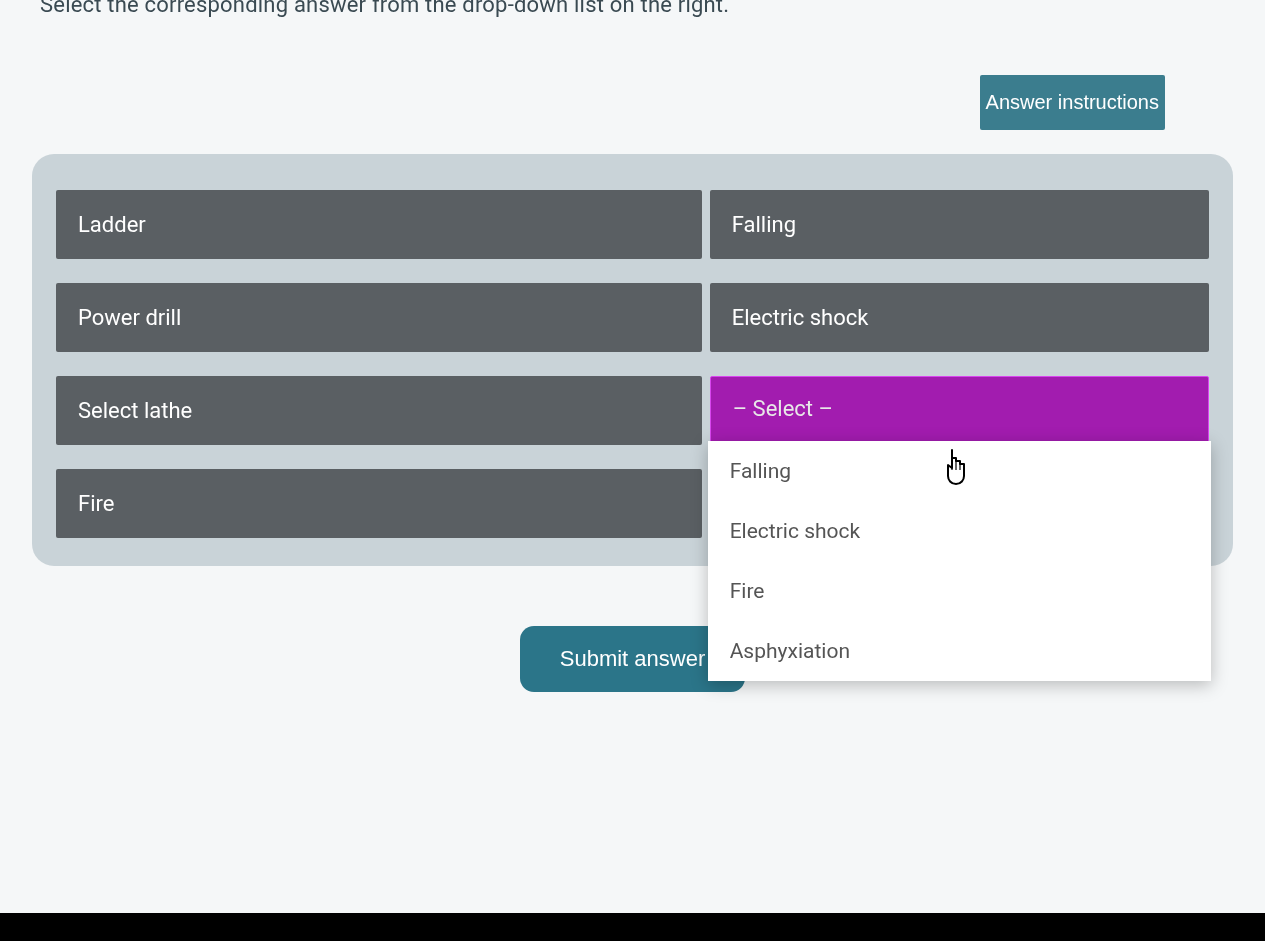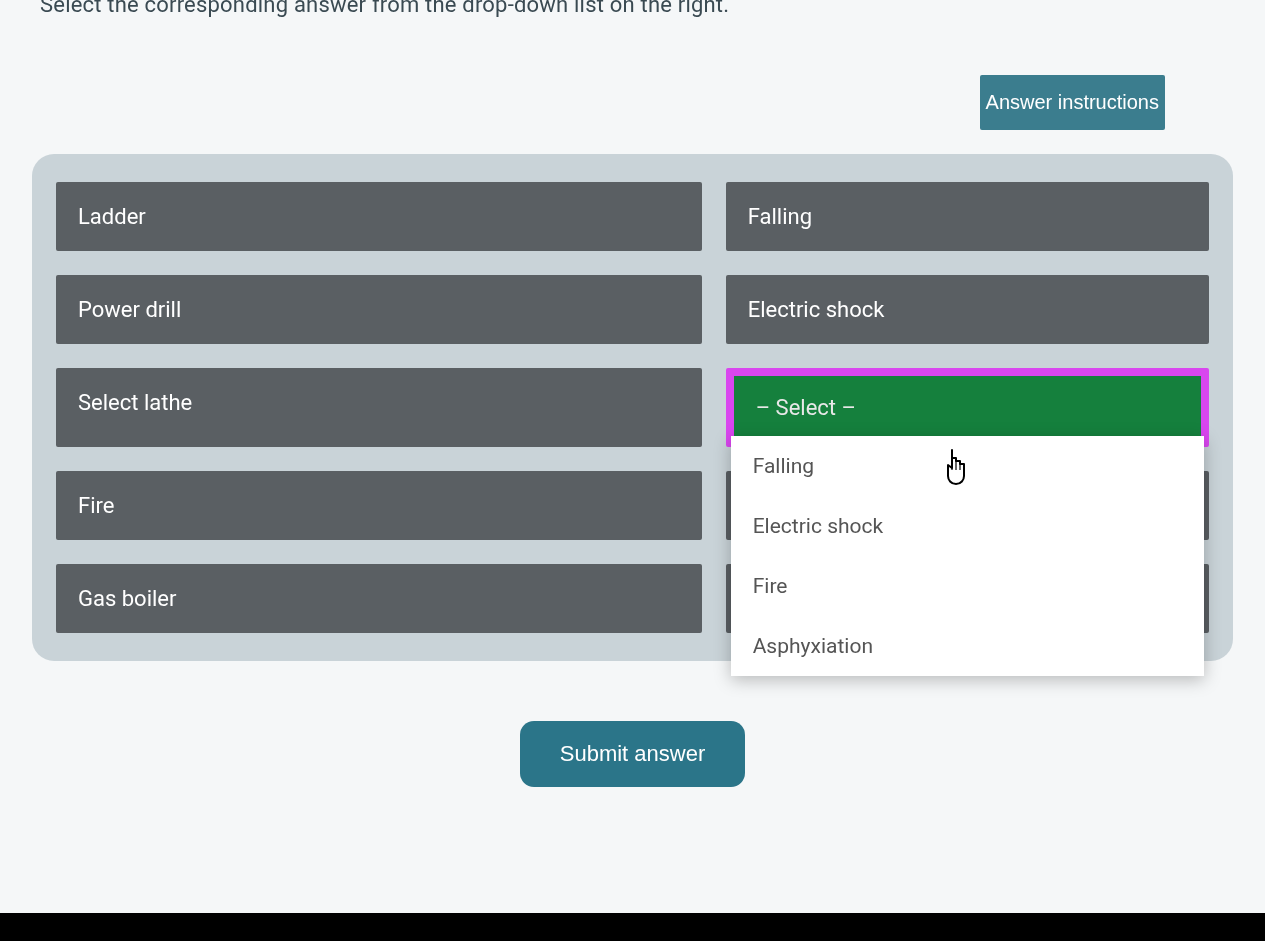--- a/index.html
+++ b/index.html
@@ -39,44 +39,45 @@
     }
     .panel {
       margin: 24px 32px 0 32px;
       background: #c9d3d8;
       border-radius: 22px;
       padding: 28px 24px;
       position: relative;
     }
     .row {
       display: flex;
-      gap: 24px;
+      gap: 8px;
       margin-bottom: 24px;
       position: relative;
+      margin-top: 8px;
     }
     .row:last-child {
       margin-bottom: 0;
     }
     .cell {
       flex: 1;
       background: #5a5f63;
       color: #ffffff;
       padding: 22px 22px;
       font-size: 22px;
       border-radius: 2px;
     }
     .cell-left {
       flex: 0 0 56%;
     }
     .cell-right {
       flex: 1;
     }
     .cell-select {
-      background: #15803d;
-      border: 8px solid #d946ef;
+      background: #a21caf;
+      border: 1px solid #d946ef;
       color: #e8e8e8;
       position: relative;
       cursor: pointer;
       padding: 19px 22px;
     }
     .dropdown-list {
       position: absolute;
       top: 100%;
       left: -3px;
       right: -3px;
@@ -153,24 +154,20 @@
         <div class="dropdown-option">Asphyxiation</div>
       </div>
     </div>
   </div>
 
   <div class="row">
     <div class="cell cell-left">Fire</div>
     <div class="cell cell-right"></div>
   </div>
 
-  <div class="row">
-    <div class="cell cell-left">Gas boiler</div>
-    <div class="cell cell-right"></div>
-  </div>
 
 </div>
 
 <div class="submit-row">
   <button class="submit-btn">Submit answer</button>
 </div>
 
 <div class="cursor">
   <svg width="36" height="42" viewBox="0 0 36 42">
     <path d="M14 4 L14 22 L10 19 L10 30 C10 34 13 38 18 38 C23 38 26 34 26 30 L26 18 L22 18 L22 15 L18 15 L18 12 L14 12 Z" fill="#ffffff" stroke="#000000" stroke-width="2" stroke-linejoin="round"></path>

